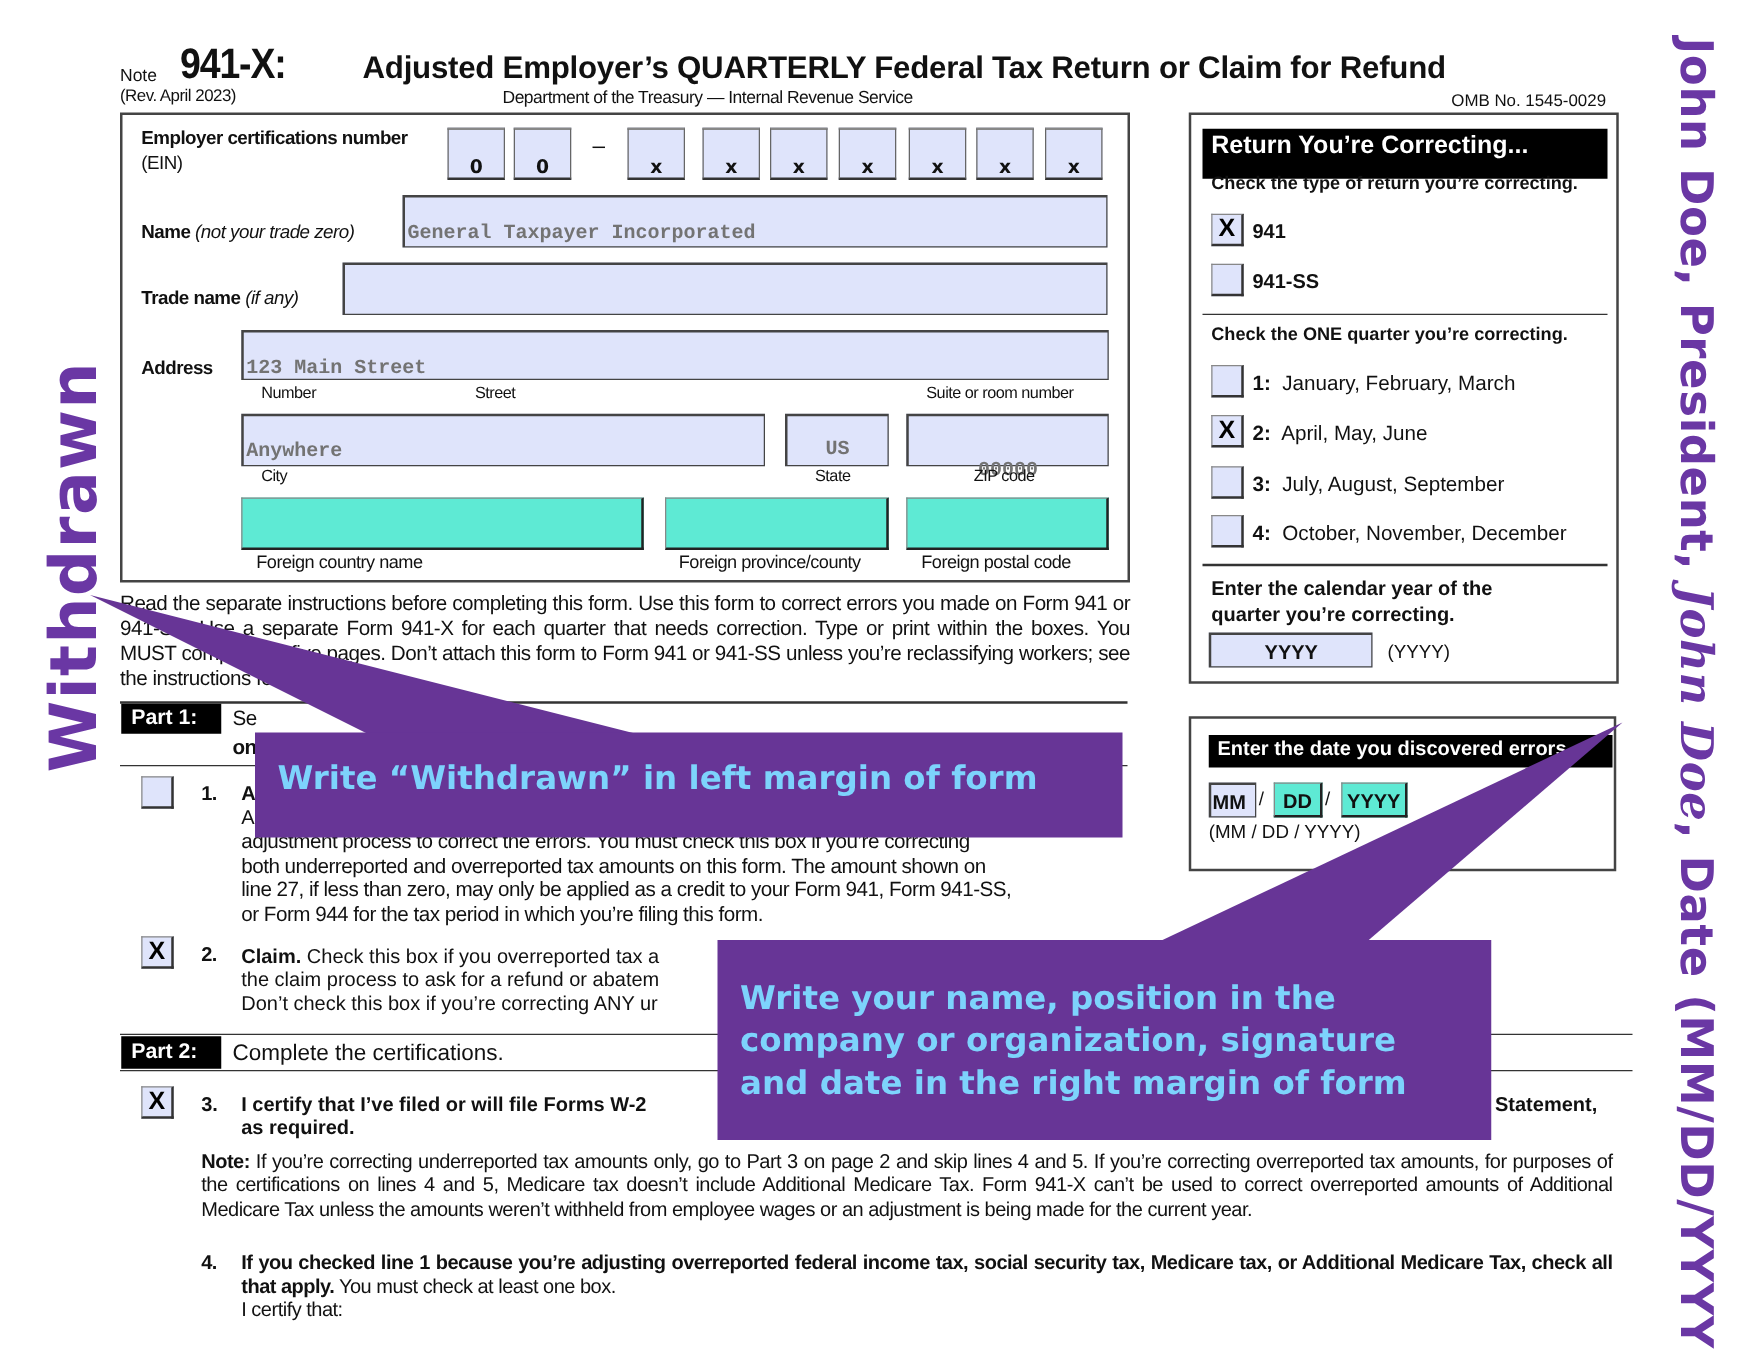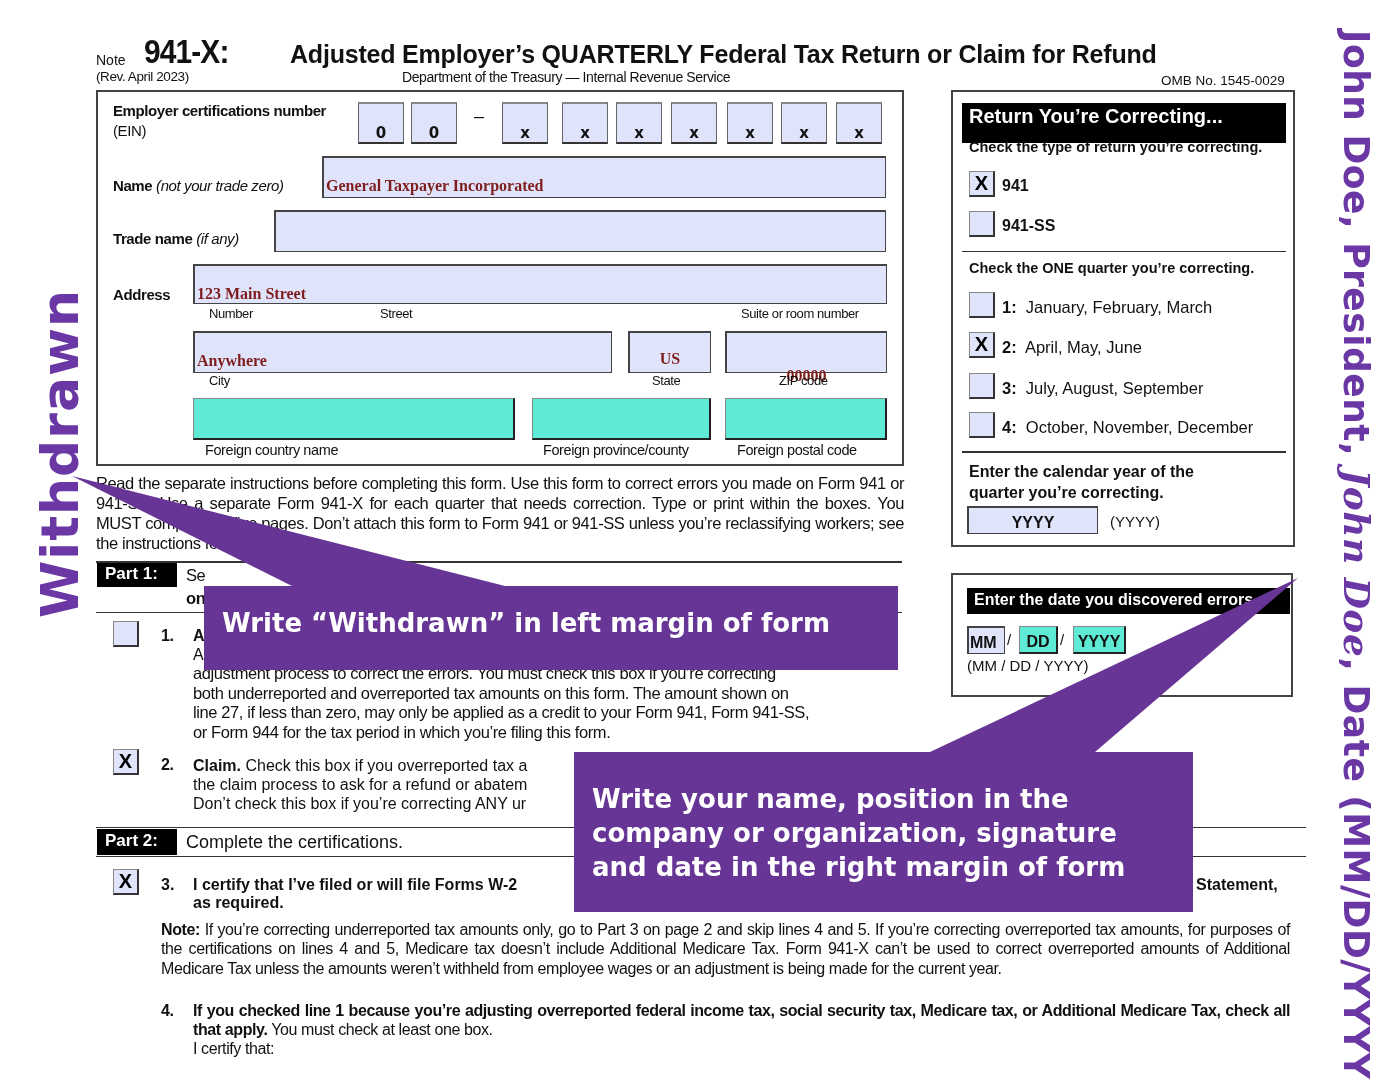--- a/index.html
+++ b/index.html
@@ -5,26 +5,26 @@
   * { box-sizing: border-box; margin: 0; padding: 0; }
   html, body { width: 1396px; height: 1080px; overflow: hidden; background: #ffffff; }
   body { position: relative; font-family: "Liberation Sans", sans-serif; color: #111; }
   .abs { position: absolute; }
   .field { position: absolute; background: #dfe4fb; border: 1px solid #444; border-top-width: 2px; border-left-width: 2px; }
   .field-light { position: absolute; background: #5eead4; border: 1px solid #888; border-bottom: 2px solid #222; border-right: 2px solid #222; }
   .cb { position: absolute; width: 26px; height: 26px; background: #dfe4fb; border: 1px solid #888; border-right: 2px solid #333; border-bottom: 2px solid #333; font-family: "Liberation Sans", sans-serif; font-weight: bold; font-size: 20px; line-height: 22px; text-align: center; color: #000; }
   .cond { font-family: "Liberation Sans", sans-serif; letter-spacing: -0.4px; }
   .small { font-size: 13px; }
   .label { font-size: 15px; }
-  .field-val { font-family: Liberation Serif, serif; font-weight: bold; font-size: 16px; color: #7f1d1d; }
+  .field-val { font-family: Liberation Mono, monospace; font-weight: bold; font-size: 16px; color: #737373; }
   .ein-box { position: absolute; top: 102px; height: 42px; width: 46px; background: #dfe4fb; border-left: 1px solid #666; border-right: 1px solid #666; border-top: 2px solid #888; border-bottom: 2px solid #333; text-align: center; font-family: "DejaVu Sans", sans-serif; font-weight: bold; font-size: 15px; padding-top: 20px; }
   .black-hdr { background: #000; color: #fff; font-weight: bold; }
   .hr { position: absolute; height: 2px; background: #333; }
   .para { position: absolute; font-size: 16.5px; line-height: 20px; text-align: justify; }
-  .callout { position: absolute; background: #673596; color: #ffffff; font-family: "DejaVu Sans", sans-serif; font-weight: bold; }
+  .callout { position: absolute; background: #673596; color: #7dd3fc; font-family: "DejaVu Sans", sans-serif; font-weight: bold; }
   .handwrite { position: absolute; color: #6a37a4; font-family: "DejaVu Sans", sans-serif; font-weight: bold; white-space: nowrap; transform-origin: left top; }
 </style>
 </head>
 <body>
 
 <div class="abs" style="left:96px;top:30px;width:1210px;height:60px;">
   <span class="abs small" style="left:0;top:22px;font-size:14px;">Note</span>
   <span class="abs" style="left:48px;top:2px;font-size:34px;font-weight:bold;letter-spacing:-1px;transform:scaleX(0.88);transform-origin:left;">941-X:</span>
   <span class="abs" style="left:194px;top:10px;font-size:25px;font-weight:bold;white-space:nowrap;letter-spacing:-0.2px;">Adjusted Employer’s QUARTERLY Federal Tax Return or Claim for Refund</span>
   <span class="abs cond" style="left:0;top:39px;font-size:13.5px;">(Rev. April 2023)</span>

